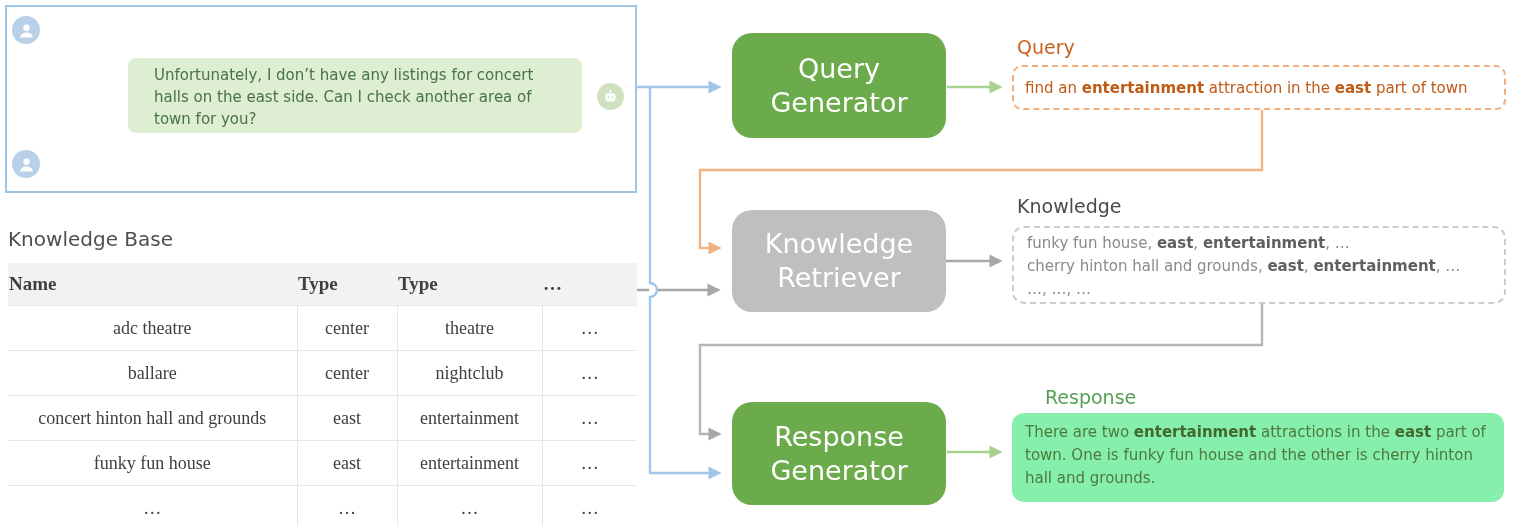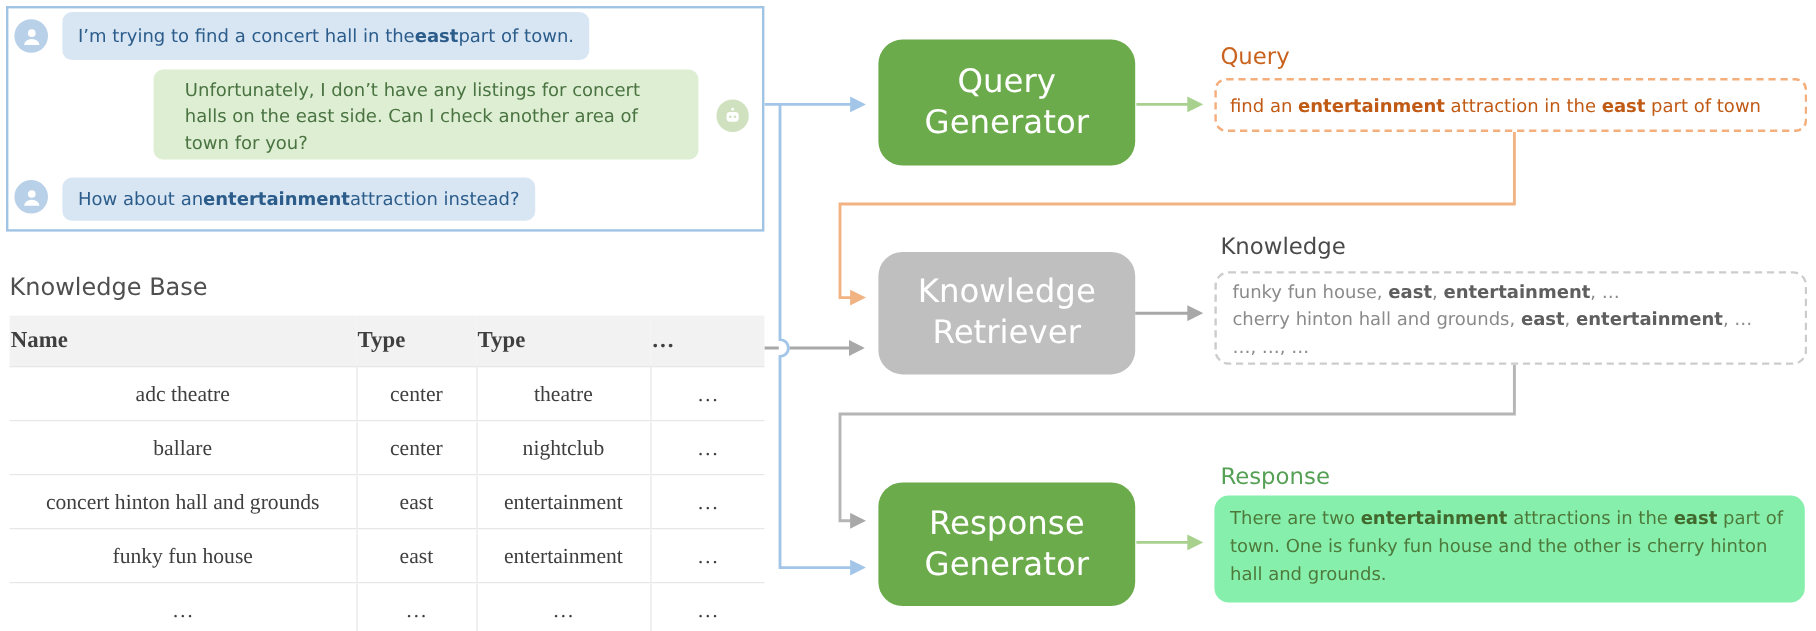--- a/index.html
+++ b/index.html
@@ -33,21 +33,21 @@
   
   .module{border-radius:20px;color:#fff;display:flex;align-items:center;justify-content:center;
           text-align:center;font-size:27px;line-height:1.25;box-sizing:border-box;}
   .module-green{background:#6cab4c;}
   .module-gray{background:#bfbfbf;}
 
   
   .out-label{font-size:19px;}
   .lbl-query{color:#c8621d;}
   .lbl-knowledge{color:#4a4a4a;}
-  .lbl-response{color:#55a055;}
+  .lbl-response{color:#55a055;margin-left:28px;}
   .query-box{border:2px dashed #f3ae7c;border-radius:10px;color:#c05a15;font-size:15px;
           display:flex;align-items:center;padding:0 11px;white-space:nowrap;box-sizing:border-box;}
   .knowledge-box{border:2px dashed #cccccc;border-radius:12px;color:#8a8a8a;font-size:15px;
           line-height:23px;padding:4px 13px;box-sizing:border-box;}
   .knowledge-box .b{color:#5f5f5f;}
   .response-box{background:#86efac;border-radius:12px;color:#4d7a3a;font-size:15px;
           line-height:23px;padding:8px 13px;box-sizing:border-box;}
   .response-box .b{color:#41692d;}
 </style>
 </head>
@@ -87,47 +87,37 @@
     <path d="M947 452 H1000" fill="none" stroke="#a9d18e" stroke-width="2.4" marker-end="url(#m-green)"></path>
   </svg>
 
   <div class="abs chatbox">
     <div class="abs avatar" style="left:5px;top:9px;">
       <svg width="17" height="17" viewBox="0 0 16 16">
           <circle cx="8" cy="5.3" r="3" fill="#fff"></circle>
           <path d="M2 14.5 a6 4.6 0 0 1 12 0 Z" fill="#fff"></path>
         </svg>
     </div>
-    <div class="abs bubble-user" style="left:45px;top:3px;height:40px;">
-        <span>I’m trying to find a concert hall in the </span>
-        <span class="b">east</span>
-        <span> part of town.</span>
-      </div>
 
     <div class="abs bubble-bot" style="left:121px;top:51px;width:454px;height:75px;"><span>Unfortunately, I don’t have any listings for concert halls on the east side. Can I check another area of town for you?</span></div>
     <div class="abs avatar-bot" style="left:590px;top:76px;">
       <svg width="15" height="15" viewBox="0 0 16 16">
         <circle cx="8" cy="2.2" r="1.3" fill="#fff"></circle>
         <rect x="2.6" y="4.6" width="10.8" height="8.6" rx="3" fill="#fff"></rect>
         <circle cx="5.9" cy="8.8" r="1.15" fill="#cfe1bf"></circle>
         <circle cx="10.1" cy="8.8" r="1.15" fill="#cfe1bf"></circle>
       </svg>
     </div>
 
     <div class="abs avatar" style="left:5px;top:143px;">
       <svg width="17" height="17" viewBox="0 0 16 16">
           <circle cx="8" cy="5.3" r="3" fill="#fff"></circle>
           <path d="M2 14.5 a6 4.6 0 0 1 12 0 Z" fill="#fff"></path>
         </svg>
     </div>
-    <div class="abs bubble-user" style="left:45px;top:141px;height:36px;">
-        <span>How about an </span>
-        <span class="b">entertainment</span>
-        <span> attraction instead?</span>
-      </div>
   </div>
 
   <div class="abs kb-title" style="left:8px;top:227px;">Knowledge Base</div>
 
   <table class="abs kb" style="left:8px;top:263px;">
     <colgroup>
         <col style="width:289px">
         <col style="width:100px">
         <col style="width:145px">
         <col style="width:95px">

